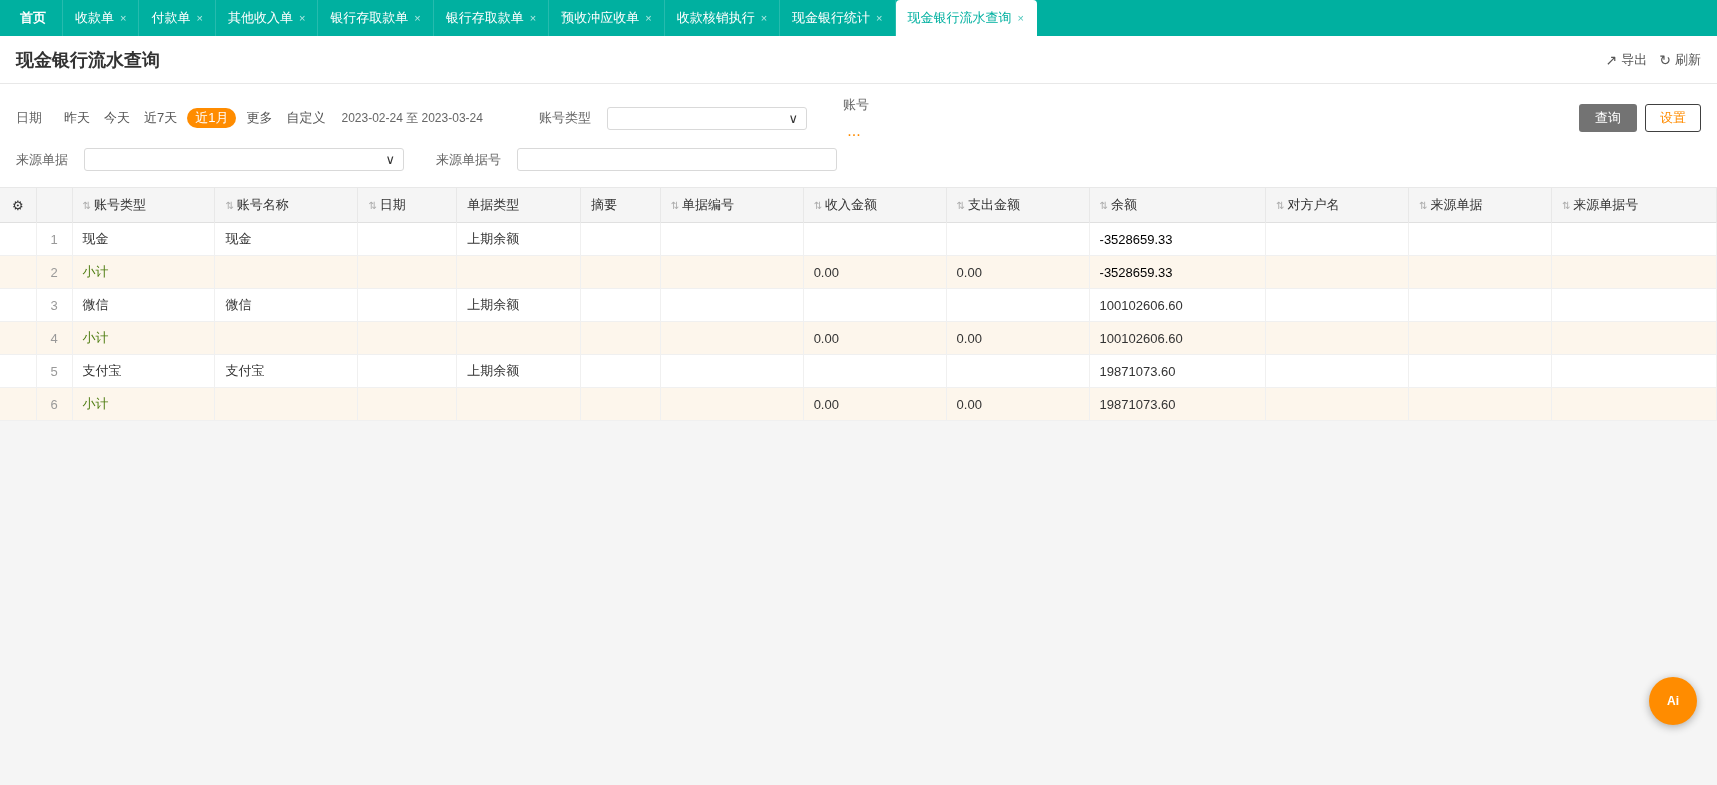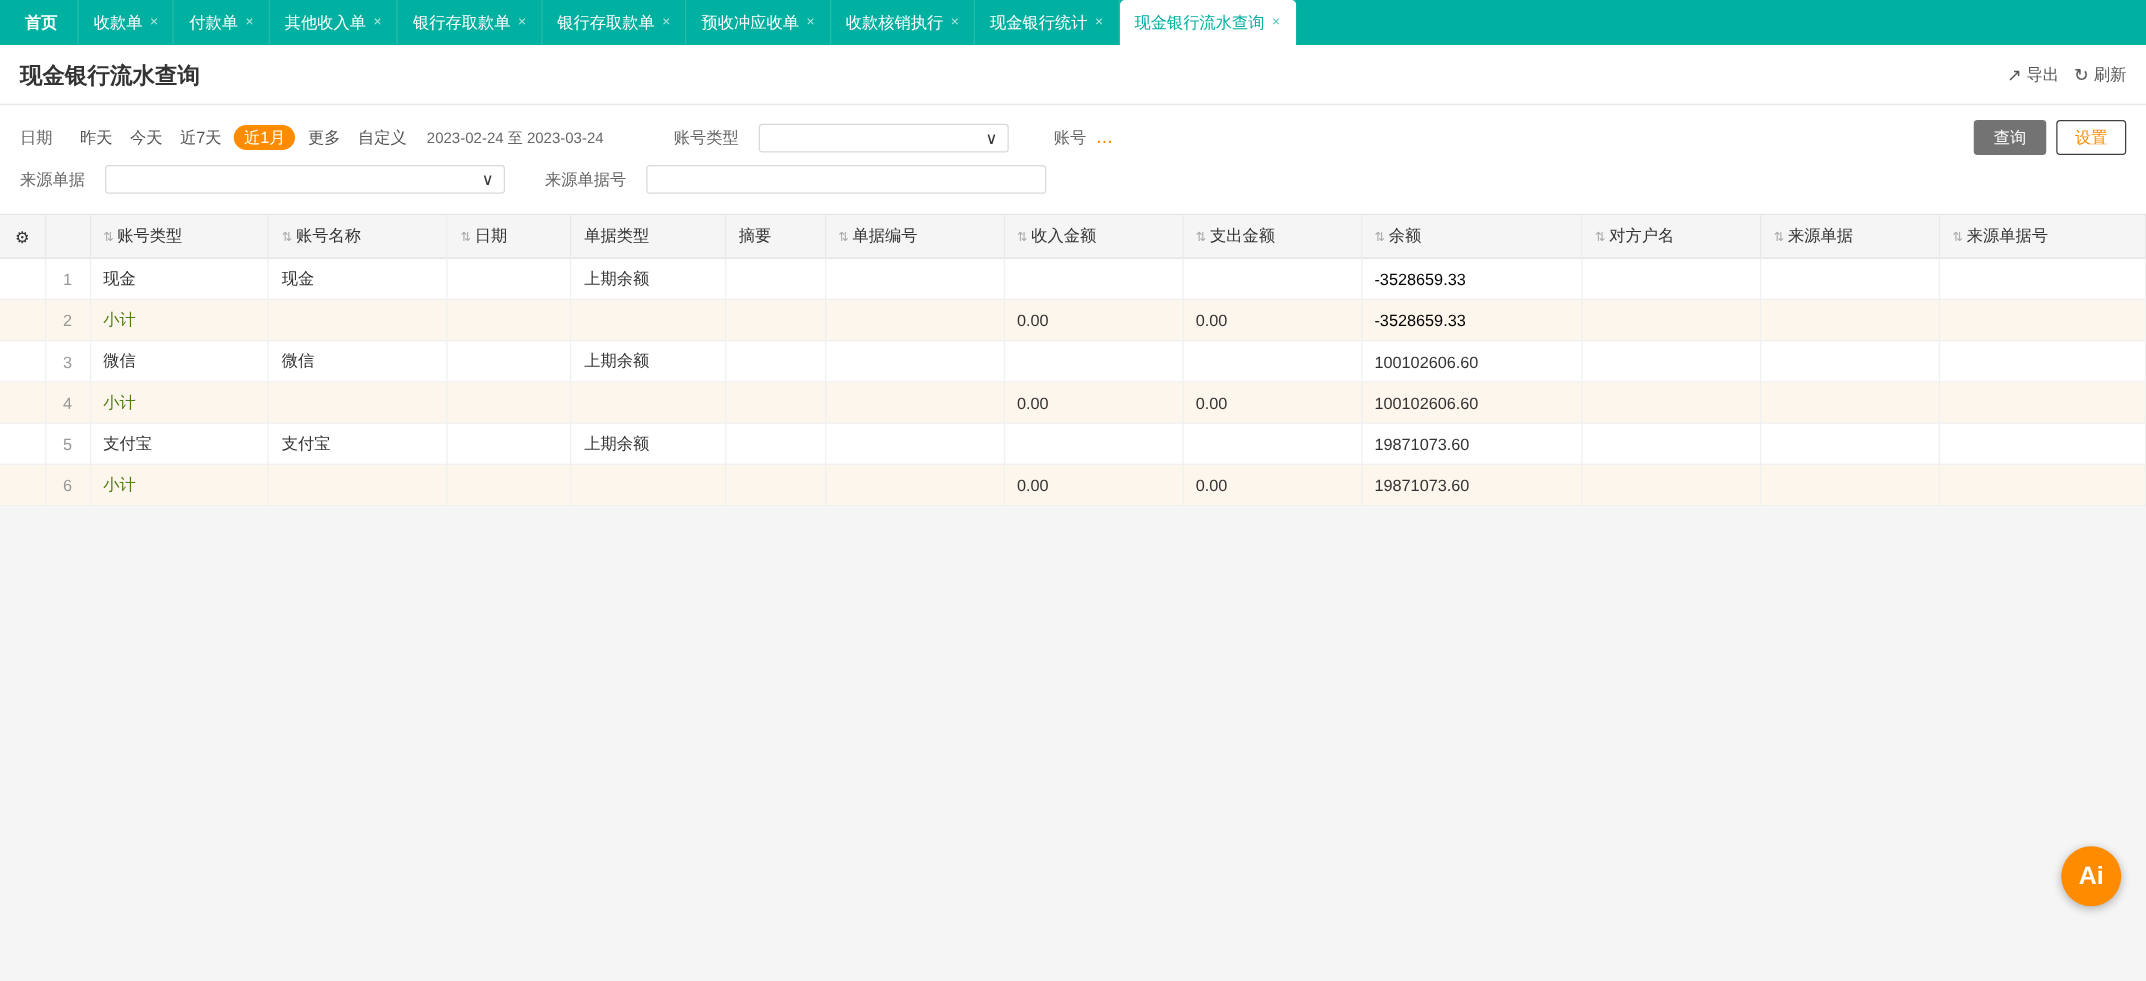--- a/index.html
+++ b/index.html
@@ -303,21 +303,21 @@
     </div>
 
     <div class="filter-group" style="margin-left:40px;">
       <span class="filter-group-label">账号类型</span>
       <div class="filter-select" style="min-width:200px; margin-left:8px;">
         <span></span>
         <span>∨</span>
       </div>
     </div>
 
-    <div class="filter-group" style="margin-left:20px;">
+    <div class="filter-group" style="margin-left:20px;flex-direction:column;">
       <span class="filter-group-label">账号</span>
       <span class="dots-btn">...</span>
     </div>
 
     <div style="margin-left:auto; display:flex; gap:8px; align-items:center;">
       <button class="query-btn">查询</button>
       <button class="settings-btn">设置</button>
     </div>
   </div>
 
@@ -451,15 +451,15 @@
           <td>0.00</td>
           <td>19871073.60</td>
           <td></td>
           <td></td>
           <td></td>
         </tr>
       </tbody>
   </table>
 </div>
 
-<div style="position:fixed; bottom:60px; right:20px; background:#ff8c00; color:#fff; border-radius:50%; width:48px; height:48px; display:flex; align-items:center; justify-content:center; font-size:20px; font-weight:bold; cursor:pointer; box-shadow: 0 2px 8px rgba(0,0,0,0.3);">
+<div style="position:fixed; bottom:60px; right:20px; background:#ff8c00; color:#fff; border-radius:50%; width:48px; height:48px; display:flex; align-items:center; justify-content:center; font-size:12px; font-weight:bold; cursor:pointer; box-shadow: 0 2px 8px rgba(0,0,0,0.3);">
   <span>Ai</span>
 </div>
 
 </body></html>

